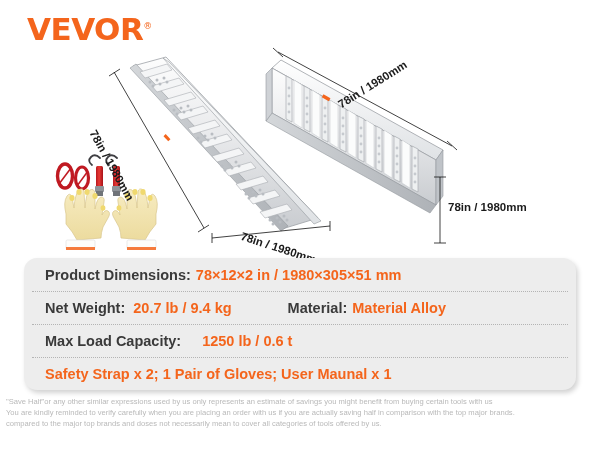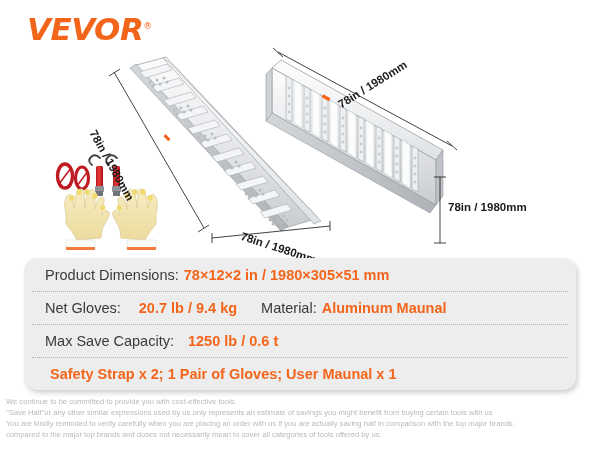--- a/index.html
+++ b/index.html
@@ -12,21 +12,20 @@
   #page { position: relative; width: 600px; height: 450px; background: #fff; }
 
   
   #logo {
     position: absolute; left: 27px; top: 14px;
     font-size: 31px; font-weight: bold;
     letter-spacing: -0.5px;
     color: #F4651C;
     font-family: "DejaVu Sans", sans-serif;
     line-height: 1;
-    font-style: italic;
   }
   #logo .reg {
     font-size: 9px; vertical-align: super;
     font-weight: normal; letter-spacing: 0;
   }
 
   
   #hero { position: absolute; left: 0; top: 0; width: 600px; height: 258px; }
   #hero svg { display: block; }
 
@@ -58,23 +57,23 @@
     height: 33px;
     display: flex; align-items: center;
     padding-left: 21px;
     white-space: nowrap;
   }
   .specrow + .specrow::before {
     content: "";
     position: absolute; left: 8px; right: 8px; top: 0;
     border-top: 1px dotted #b4b4b4;
   }
-  .lbl { color: #3a3a3a; font-size: 14.5px; }
+  .lbl { color: #3a3a3a; font-size: 14.5px; font-weight: bold; }
   .val { color: #F4651C; font-size: 14.5px; font-weight: bold; }
-  .gap-material { padding-left: 24px; }
+  .gap-material { padding-left: 56px; }
 
   
   #disclaimer {
     position: absolute; left: 6px; top: 396px;
     width: 590px;
     color: #b9b9b9;
     font-size: 7.6px;
     line-height: 1.45;
     font-family: "Liberation Sans", sans-serif;
   }
@@ -344,36 +343,35 @@
   </div>
 
   <div id="spec">
 
     <div class="specrow">
       <span class="lbl">Product Dimensions:</span>
       <span class="val" style="margin-left:5px">78×12×2 in / 1980×305×51 mm</span>
     </div>
 
     <div class="specrow">
-      <span class="lbl">Net Gloves:</span>
-      <span class="val" style="margin-left:18px">20.7 lb / 9.4 kg</span>
+      <span class="lbl">Net Weight:</span>
+      <span class="val" style="margin-left:8px">20.7 lb / 9.4 kg</span>
       <span class="lbl gap-material">Material:</span>
-      <span class="val" style="margin-left:5px">Aluminum Maunal</span>
+      <span class="val" style="margin-left:5px">Material Alloy</span>
     </div>
 
     <div class="specrow">
-      <span class="lbl">Max Save Capacity:</span>
-      <span class="val" style="margin-left:14px">1250 lb / 0.6 t</span>
+      <span class="lbl">Max Load Capacity:</span>
+      <span class="val" style="margin-left:21px">1250 lb / 0.6 t</span>
     </div>
 
     <div class="specrow">
-      <span class="val" style="margin-left:5px">Safety Strap x 2;  1 Pair of Gloves;  User Maunal x 1</span>
+      <span class="val" style="">Safety Strap x 2;  1 Pair of Gloves;  User Maunal x 1</span>
     </div>
   </div>
 
   <div id="disclaimer">
-    <p>We continue to be committed to provide you with cost-effective tools.</p>
     <p>"Save Half"or any other similar expressions used by us only represents an estimate of savings you might benefit from buying certain tools with us</p>
     <p>You are kindly reminded to verify carefully when you are placing an order with us if you are actually saving half in comparison with the top major brands.</p>
     <p>compared to the major top brands and doses not necessarily mean to cover all categories of tools offered by us.</p>
   </div>
 
 </div>
 
 </body></html>

